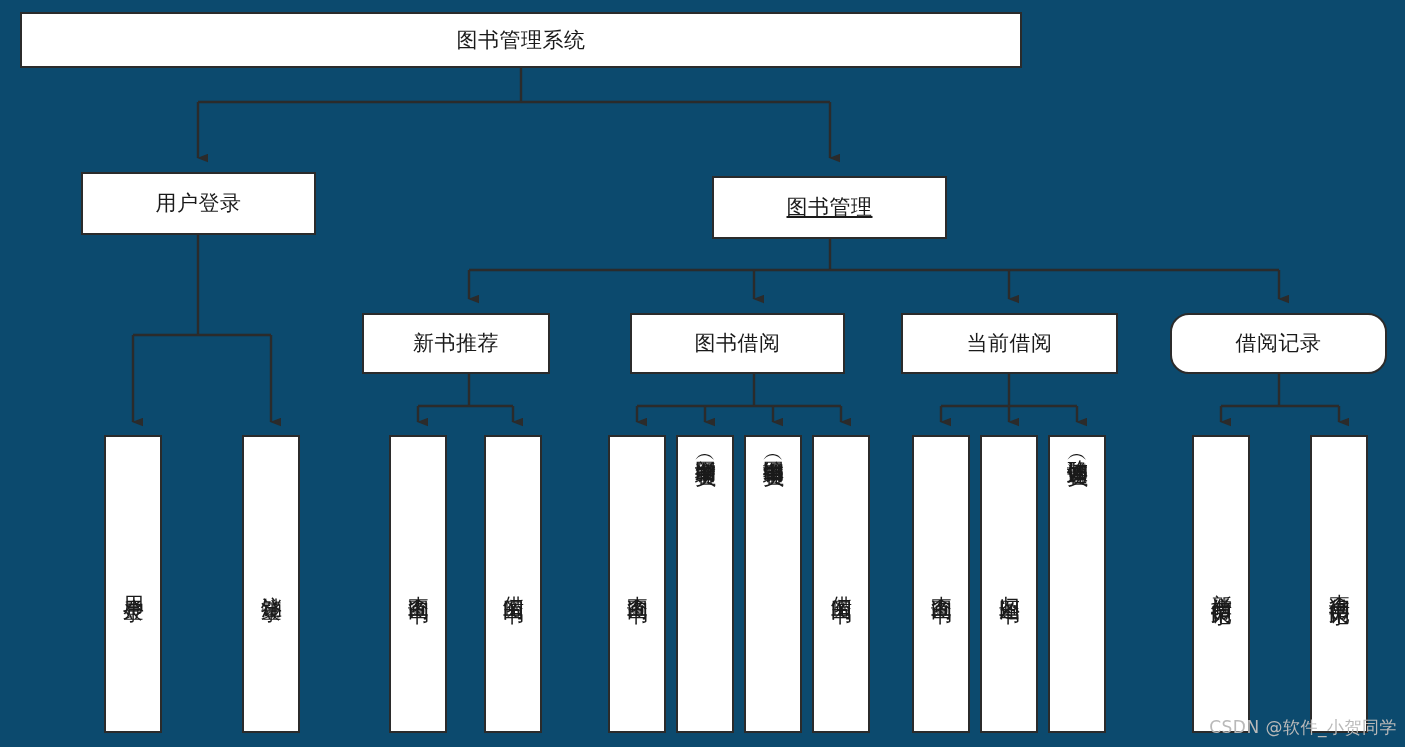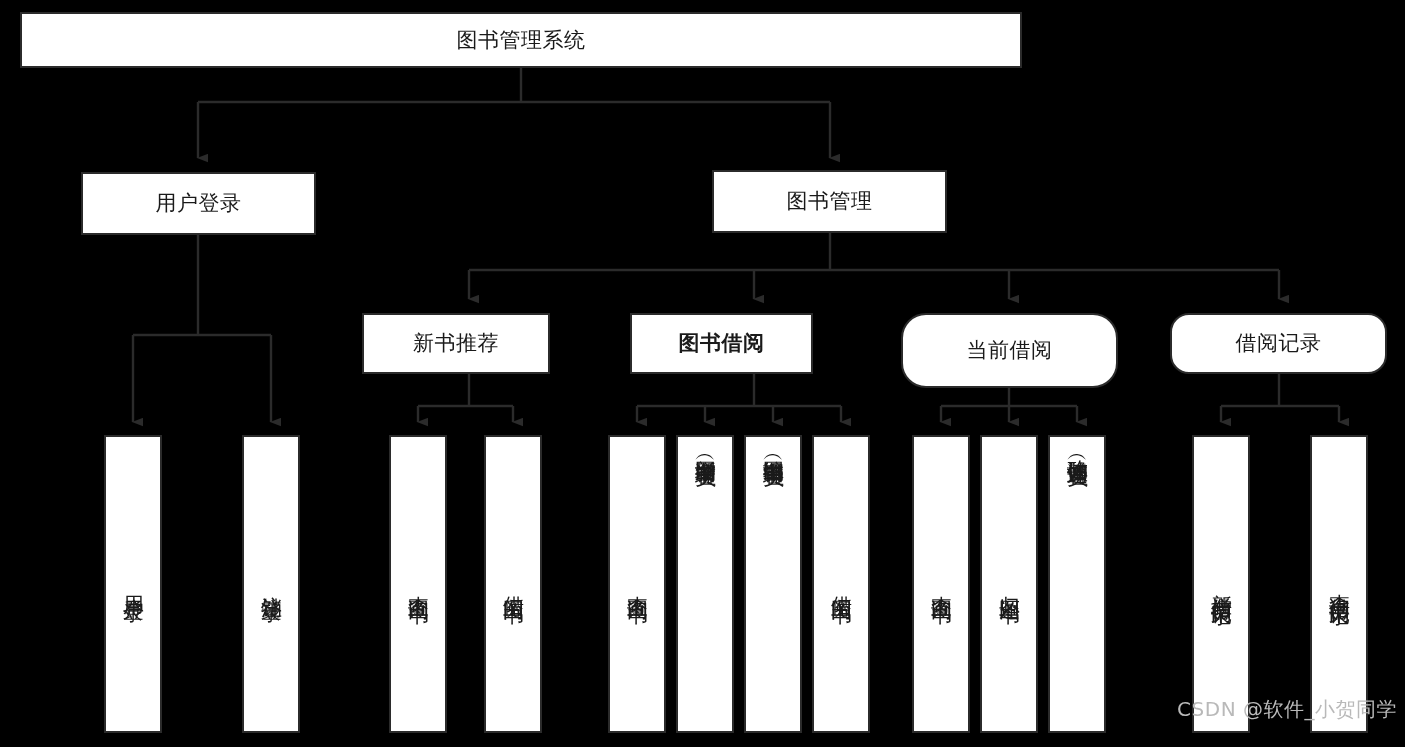--- a/index.html
+++ b/index.html
@@ -8,21 +8,21 @@
     padding: 0;
     background: #ffffff;
   }
   body {
     font-family: "DejaVu Sans", "Liberation Sans", sans-serif;
   }
   #diagram-canvas {
     position: relative;
     width: 1405px;
     height: 747px;
-    background: #000000;
+    background: #0c4a6e;
     overflow: hidden;
   }
   #edge-layer {
     position: absolute;
     left: 0;
     top: 0;
     width: 1405px;
     height: 747px;
     pointer-events: none;
   }
@@ -67,22 +67,22 @@
   .node.vert.tall-text .node-label {
     letter-spacing: 1px;
   }
   .node.vert.centered {
     align-items: center;
     padding-top: 0;
   }
   #watermark {
     position: absolute;
     right: 8px;
-    bottom: 24px;
-    font-size: 20px;
+    bottom: 8px;
+    font-size: 17px;
     color: #b9b9b9;
     letter-spacing: 0.5px;
     white-space: nowrap;
     user-select: none;
   }
 </style>
 </head>
 <body>
 
 <div id="diagram-canvas">
@@ -138,33 +138,33 @@
   </svg>
 
   <div class="node horiz root" style="left:20px; top:12px; width:1002px; height:56px;">
     <span class="node-label">图书管理系统</span>
   </div>
 
   <div class="node horiz" style="left:81px; top:172px; width:235px; height:63px;">
     <span class="node-label">用户登录</span>
   </div>
 
-  <div class="node horiz" style="left:712px; top:170px; width:235px; height:63px;">
+  <div class="node horiz" style="left:712px; top:176px; width:235px; height:63px;text-decoration:underline;">
     <span class="node-label">图书管理</span>
   </div>
 
   <div class="node horiz" style="left:362px; top:313px; width:188px; height:61px;">
     <span class="node-label">新书推荐</span>
   </div>
 
-  <div class="node horiz" style="left:630px; top:313px; width:183px; height:61px;font-weight:bold;">
+  <div class="node horiz" style="left:630px; top:313px; width:215px; height:61px;">
     <span class="node-label">图书借阅</span>
   </div>
 
-  <div class="node horiz" style="left:901px; top:313px; width:217px; height:75px;border-radius:25px;">
+  <div class="node horiz" style="left:901px; top:313px; width:217px; height:61px;">
     <span class="node-label">当前借阅</span>
   </div>
 
   <div class="node horiz" style="left:1170px; top:313px; width:217px; height:61px;border-radius:19px;">
     <span class="node-label">借阅记录</span>
   </div>
 
   <div class="node vert centered" style="left:104px; top:435px; width:58px; height:298px;">
     <span class="node-label">用户登录</span>
   </div>

